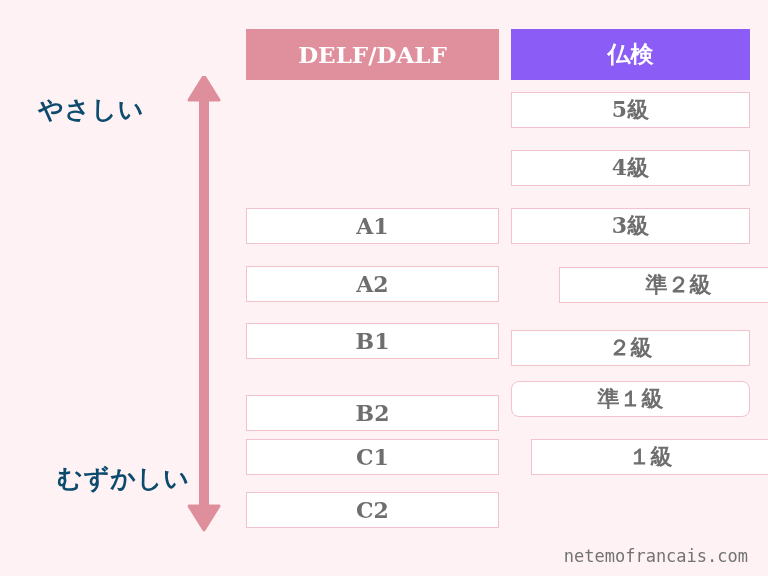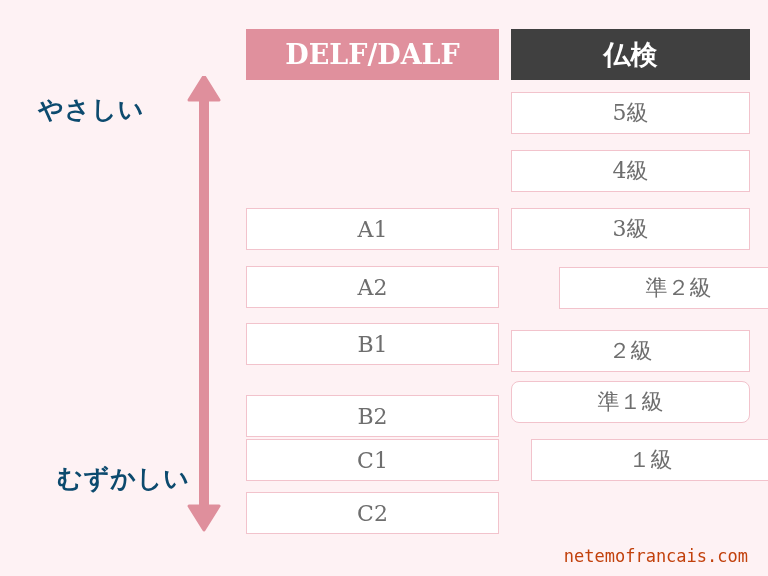--- a/index.html
+++ b/index.html
@@ -1,28 +1,28 @@
 <!DOCTYPE html>
 <html><head>
 <meta charset="utf-8">
 <style>
   html,body{margin:0;padding:0;}
   body{width:768px;height:576px;background:#fef2f4;position:relative;overflow:hidden;font-family:"DejaVu Serif","Liberation Serif",serif;}
-  .hdr{position:absolute;top:29px;height:51px;display:flex;align-items:center;justify-content:center;color:#fff;font-weight:bold;font-size:27px;box-sizing:border-box;}
-  .cell{position:absolute;height:42px;background:#fff;border:1.5px solid #f2c3cc;box-sizing:border-box;display:flex;align-items:center;justify-content:center;color:#6e6e6e;font-weight:normal;font-size:22px;}
+  .hdr{position:absolute;top:29px;height:51px;display:flex;align-items:center;justify-content:center;color:#fff;font-weight:bold;font-size:23px;box-sizing:border-box;}
+  .cell{position:absolute;height:36px;background:#fff;border:1.5px solid #f2c3cc;box-sizing:border-box;display:flex;align-items:center;justify-content:center;color:#6e6e6e;font-weight:bold;font-size:22px;}
   .left{left:246px;width:253px;}
   .right{left:511px;width:239px;}
   .side{position:absolute;color:#0c4a6e;font-weight:bold;font-size:25px;font-family:"DejaVu Sans","Liberation Sans",sans-serif;letter-spacing:1px;}
-  .footer{position:absolute;right:20px;bottom:10px;font-family:"DejaVu Sans Mono","Liberation Mono",monospace;font-size:17px;color:#c2410c;}
+  .footer{position:absolute;right:20px;bottom:10px;font-family:"DejaVu Sans Mono","Liberation Mono",monospace;font-size:17px;color:#737373;}
 </style>
 </head>
 <body>
 
 <div class="hdr" style="left:246px;width:253px;background:#e0909d;">DELF/DALF</div>
-<div class="hdr" style="left:511px;width:239px;background:#404040;">仏検</div>
+<div class="hdr" style="left:511px;width:239px;background:#8b5cf6;">仏検</div>
 
 <div class="side" style="left:38px;top:93px;">やさしい</div>
 <div class="side" style="left:22px;top:462px;margin-left:35px;">むずかしい</div>
 
 <svg style="position:absolute;left:186px;top:76px;" width="36" height="456" viewBox="0 0 36 456">
   <rect x="13" y="22" width="10" height="412" fill="#df8f9c"></rect>
   <polygon points="18,0 33,24 3,24" fill="#df8f9c" stroke="#df8f9c" stroke-linejoin="round" stroke-width="3"></polygon>
   <polygon points="18,454 33,430 3,430" fill="#df8f9c" stroke="#df8f9c" stroke-linejoin="round" stroke-width="3"></polygon>
 </svg>
 

